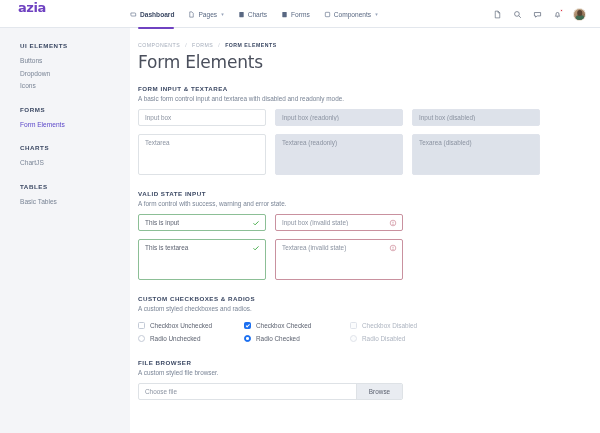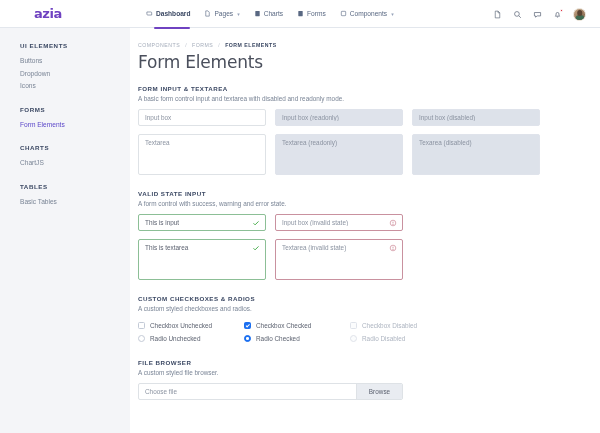--- a/index.html
+++ b/index.html
@@ -10,23 +10,22 @@
     font-family:"Liberation Sans", sans-serif;
     font-size:7px;
     color:#3b4863;
     overflow:hidden;
   }
 
   
   .topbar{
     height:28px; background:#fff;
     border-bottom:1px solid #e3e7ed;
-    display:flex; align-items:center;
+    display:flex; 
     position:relative;
-    padding-left:16px;
   }
   .logo{
     width:130px; padding-left:18px;
     font-size:13px; font-weight:bold;
     color:#6f42c1; letter-spacing:-0.4px;
     font-family:"DejaVu Sans", sans-serif;
   }
   .mainnav{ display:flex; align-items:center; gap:14px; height:28px; }
   .navitem{
     display:flex; align-items:center; gap:3px;

